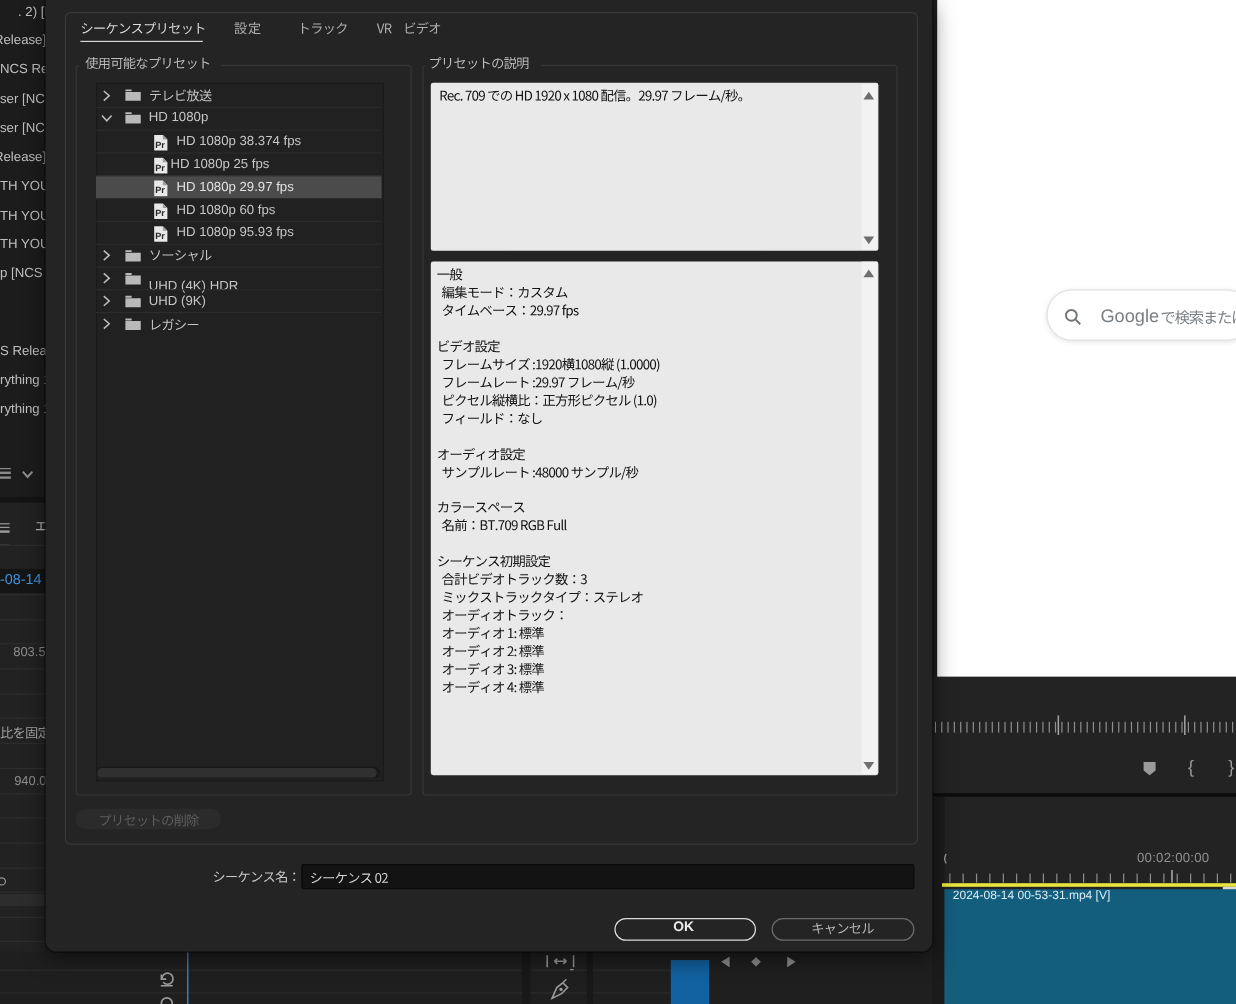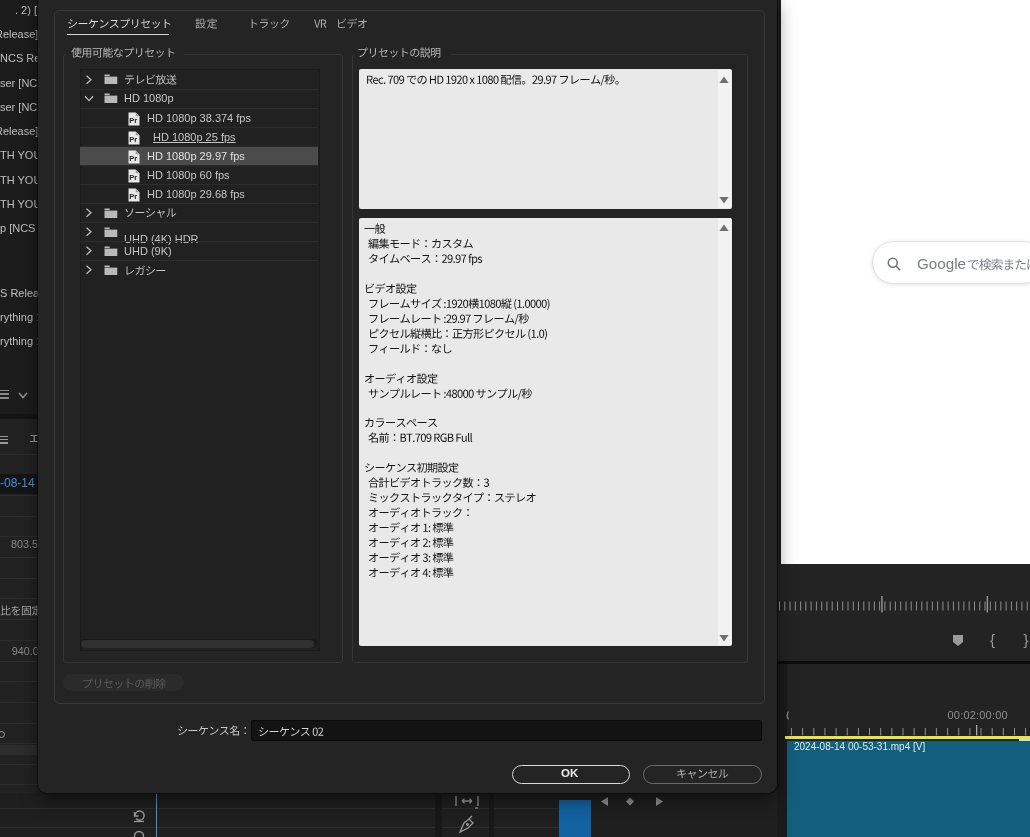--- a/index.html
+++ b/index.html
@@ -439,21 +439,21 @@
     <path d="M7.7 0.5 v3.8 h3.8 Z" fill="#9f9f9f"></path>
     <text x="1.3" y="11.2" font-family="Liberation Sans" font-size="7.6" font-weight="bold" fill="#262626">Pr</text>
   </svg>
 <div style="position:absolute;left:147px;top:111.50000000000001px;font:400 11px 'Liberation Sans',sans-serif;color:#c6c6c6;white-space:pre;line-height:normal;">HD 1080p 38.374 fps</div>
 <div style="position:absolute;left:79.5px;top:126.7px;width:238px;height:1px;background:#2c2c2c"></div>
 <svg style="position:absolute;left:128px;top:130.75000000000003px" width="12" height="14">
     <path d="M0.5 0.5 h7.2 l3.8 3.8 v9.2 h-11 Z" fill="#e8e8e8"></path>
     <path d="M7.7 0.5 v3.8 h3.8 Z" fill="#9f9f9f"></path>
     <text x="1.3" y="11.2" font-family="Liberation Sans" font-size="7.6" font-weight="bold" fill="#262626">Pr</text>
   </svg>
-<div style="position:absolute;left:153px;top:130.60000000000002px;font:400 11px 'Liberation Sans',sans-serif;color:#c6c6c6;white-space:pre;line-height:normal;text-decoration:underline;">HD 1080p 25 fps</div>
+<div style="position:absolute;left:142px;top:130.60000000000002px;font:400 11px 'Liberation Sans',sans-serif;color:#c6c6c6;white-space:pre;line-height:normal;">HD 1080p 25 fps</div>
 <div style="position:absolute;left:79.5px;top:145.8px;width:238px;height:19.1px;background:#4b4b4b"></div>
 <div style="position:absolute;left:79.5px;top:145.8px;width:238px;height:1px;background:#2c2c2c"></div>
 <svg style="position:absolute;left:128px;top:149.85000000000002px" width="12" height="14">
     <path d="M0.5 0.5 h7.2 l3.8 3.8 v9.2 h-11 Z" fill="#e8e8e8"></path>
     <path d="M7.7 0.5 v3.8 h3.8 Z" fill="#9f9f9f"></path>
     <text x="1.3" y="11.2" font-family="Liberation Sans" font-size="7.6" font-weight="bold" fill="#262626">Pr</text>
   </svg>
 <div style="position:absolute;left:147px;top:149.70000000000002px;font:400 11px 'Liberation Sans',sans-serif;color:#e2e2e2;white-space:pre;line-height:normal;">HD 1080p 29.97 fps</div>
 <div style="position:absolute;left:79.5px;top:164.9px;width:238px;height:1px;background:#2c2c2c"></div>
 <svg style="position:absolute;left:128px;top:168.95000000000002px" width="12" height="14">
@@ -461,21 +461,21 @@
     <path d="M7.7 0.5 v3.8 h3.8 Z" fill="#9f9f9f"></path>
     <text x="1.3" y="11.2" font-family="Liberation Sans" font-size="7.6" font-weight="bold" fill="#262626">Pr</text>
   </svg>
 <div style="position:absolute;left:147px;top:168.8px;font:400 11px 'Liberation Sans',sans-serif;color:#c6c6c6;white-space:pre;line-height:normal;">HD 1080p 60 fps</div>
 <div style="position:absolute;left:79.5px;top:184.0px;width:238px;height:1px;background:#2c2c2c"></div>
 <svg style="position:absolute;left:128px;top:188.05px" width="12" height="14">
     <path d="M0.5 0.5 h7.2 l3.8 3.8 v9.2 h-11 Z" fill="#e8e8e8"></path>
     <path d="M7.7 0.5 v3.8 h3.8 Z" fill="#9f9f9f"></path>
     <text x="1.3" y="11.2" font-family="Liberation Sans" font-size="7.6" font-weight="bold" fill="#262626">Pr</text>
   </svg>
-<div style="position:absolute;left:147px;top:187.9px;font:400 11px 'Liberation Sans',sans-serif;color:#c6c6c6;white-space:pre;line-height:normal;">HD 1080p 29.68 fps</div>
+<div style="position:absolute;left:147px;top:187.9px;font:400 11px 'Liberation Sans',sans-serif;color:#c6c6c6;white-space:pre;line-height:normal;">HD 1080p 95.93 fps</div>
 <div style="position:absolute;left:79.5px;top:203.1px;width:238px;height:1px;background:#2c2c2c"></div>
 <svg style="position:absolute;left:85px;top:208.2px" width="8" height="10">
     <path d="M1.5 0.8 L6 4.8 L1.5 8.8" stroke="#bdbdbd" stroke-width="1.3" fill="none"></path>
   </svg>
 <svg style="position:absolute;left:104px;top:206.85000000000002px" width="14" height="12">
     <path d="M0.5 1.5 h5.2 v1.6 h-5.2 Z" fill="#b9b9b9"></path>
     <path d="M0.5 3.6 h12.8 v7.4 h-12.8 Z" fill="#b9b9b9"></path>
   </svg>
 <svg style="position:absolute;left:124px;top:207.40000000000003px;overflow:visible" width="54" height="16">
     <g transform="translate(0,9.68) scale(0.9167)" fill="#c6c6c6">

